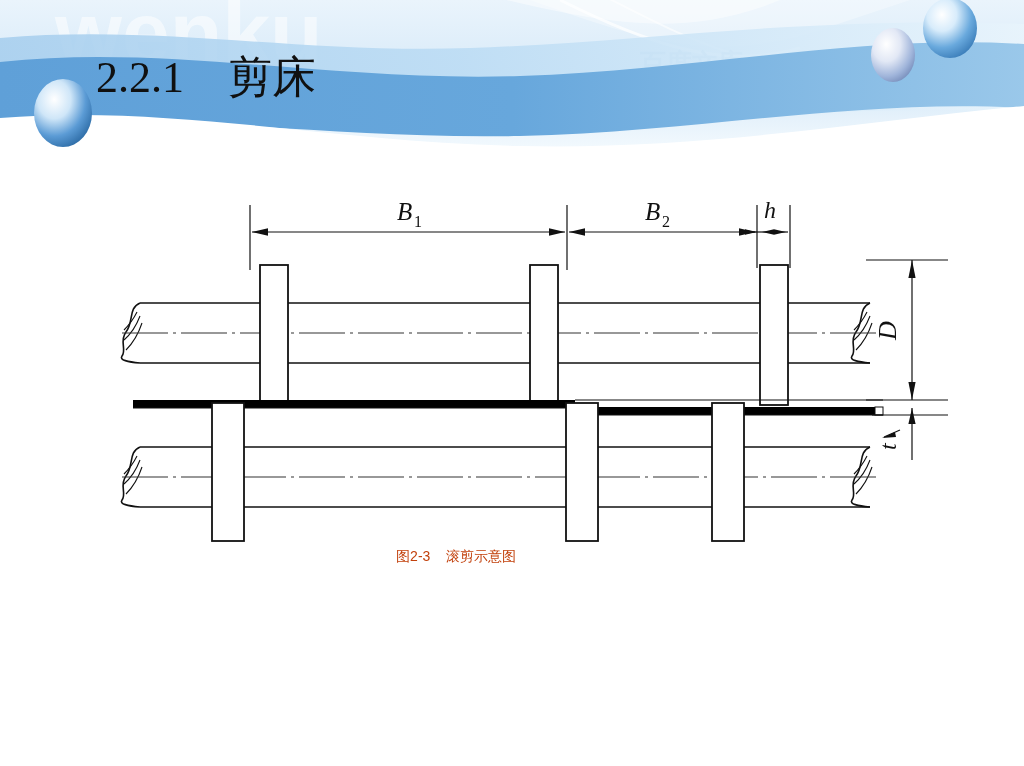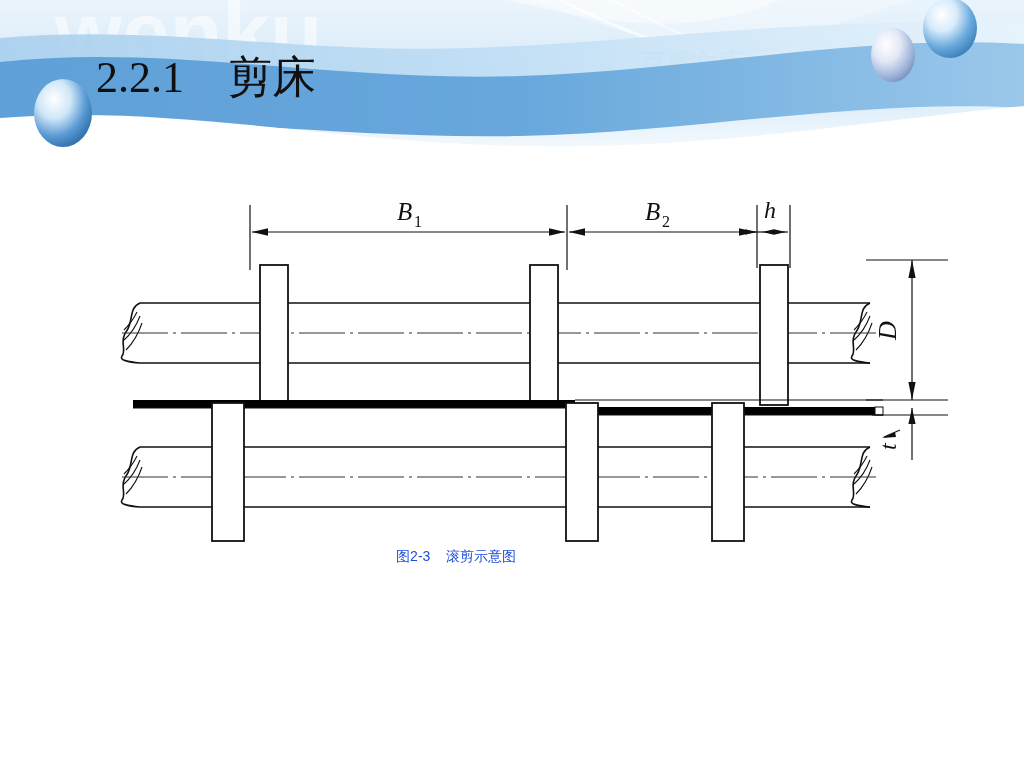--- a/index.html
+++ b/index.html
@@ -62,21 +62,21 @@
   #figure-svg { display: block; }
 
   #figure-caption {
     position: absolute;
     left: 0;
     top: 548px;
     width: 912px;
     text-align: center;
     font-family: "Liberation Sans", sans-serif;
     font-size: 14px;
-    color: #1d4ed8;
+    color: #c2410c;
     white-space: pre;
   }
 </style>
 </head>
 <body>
 
 <div id="slide">
 
   <div id="header-banner">
     <svg width="1024" height="152" viewBox="0 0 1024 152" xmlns="http://www.w3.org/2000/svg">

